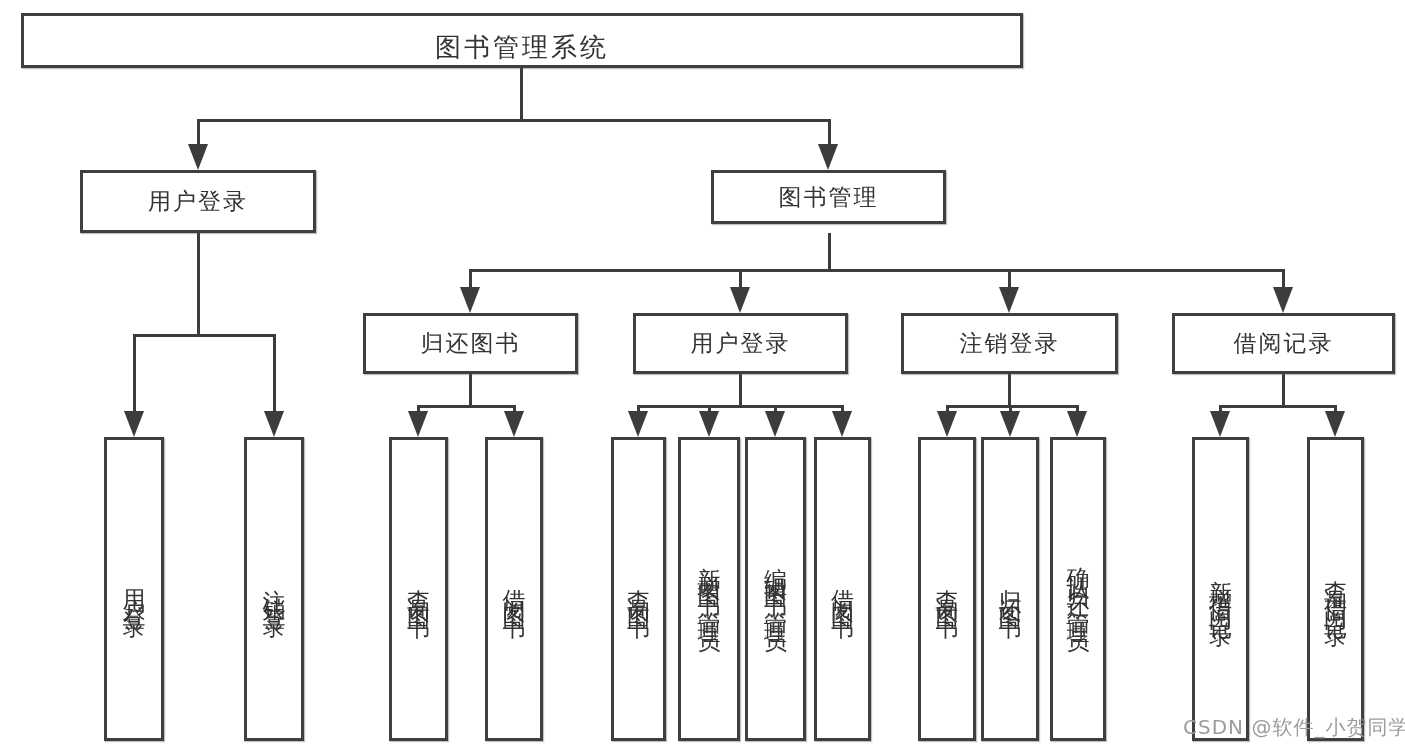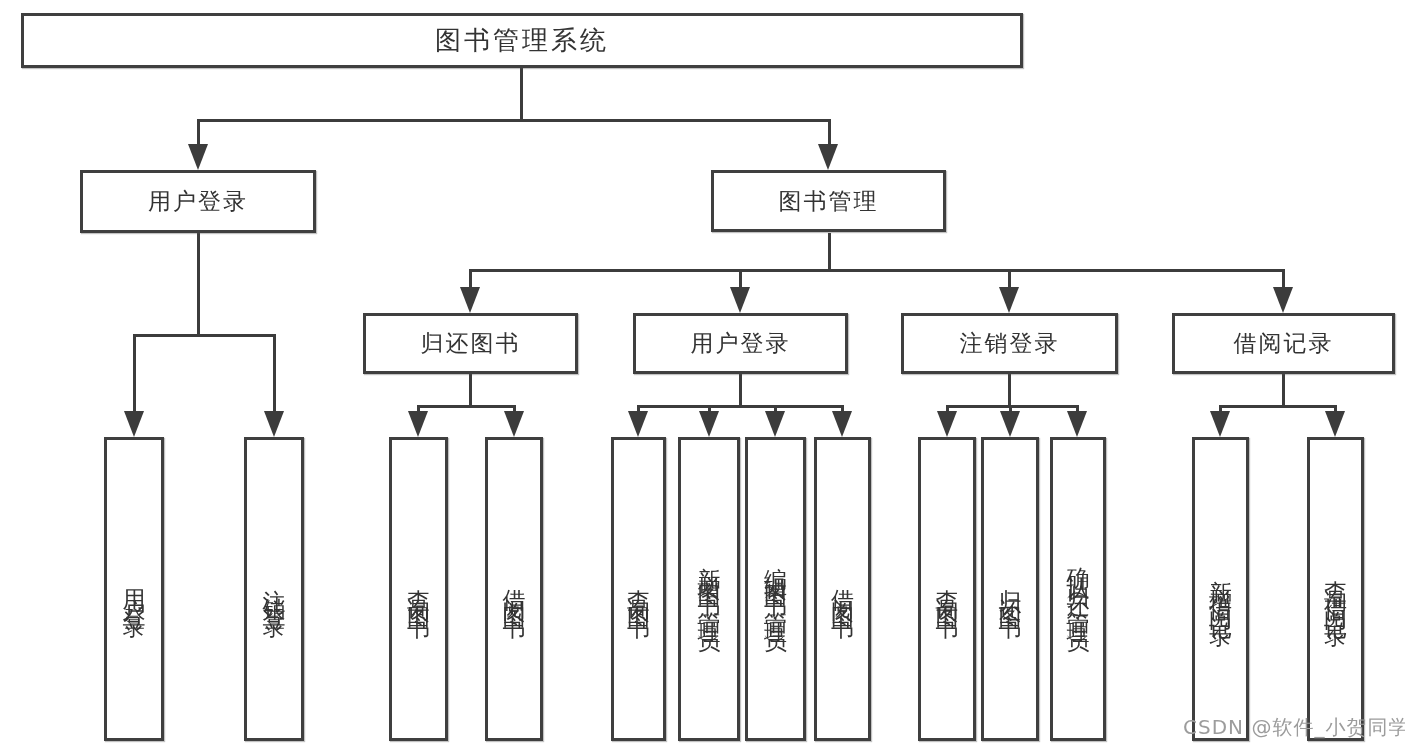--- a/index.html
+++ b/index.html
@@ -25,20 +25,21 @@
     align-items: center;
     justify-content: center;
     font-size: 23px;
     letter-spacing: 2px;
     box-shadow: 1px 1px 1px rgba(80,80,80,0.35);
     z-index: 2;
   }
   .node.title {
     font-size: 26px;
     letter-spacing: 3px;
+    align-items: flex-end;
   }
   .node.leaf {
     writing-mode: vertical-rl;
     text-orientation: mixed;
     letter-spacing: 9px;
     line-height: 1;
     font-size: 23px;
   }
   .line {
     position: absolute;
@@ -77,21 +78,21 @@
   <div class="line" style="left:520px;top:67px;width:3px;height:55px"></div>
   <div class="line" style="left:197px;top:119px;width:634px;height:3px"></div>
   <div class="line" style="left:197px;top:119px;width:3px;height:32px"></div>
   <div class="line" style="left:828px;top:119px;width:3px;height:32px"></div>
   <div class="arrow" style="left:188px;top:144px"></div>
   <div class="arrow" style="left:818px;top:144px"></div>
 
   <div class="node" style="left:80px;top:170px;width:236px;height:63px">
     <span>用户登录</span>
   </div>
-  <div class="node" style="left:711px;top:170px;width:235px;height:62px">
+  <div class="node" style="left:711px;top:170px;width:235px;height:54px">
     <span>图书管理</span>
   </div>
 
   <div class="line" style="left:197px;top:233px;width:3px;height:103px"></div>
   <div class="line" style="left:133px;top:334px;width:143px;height:3px"></div>
   <div class="line" style="left:133px;top:334px;width:3px;height:80px"></div>
   <div class="line" style="left:273px;top:334px;width:3px;height:80px"></div>
   <div class="arrow" style="left:124px;top:411px"></div>
   <div class="arrow" style="left:264px;top:411px"></div>
 

